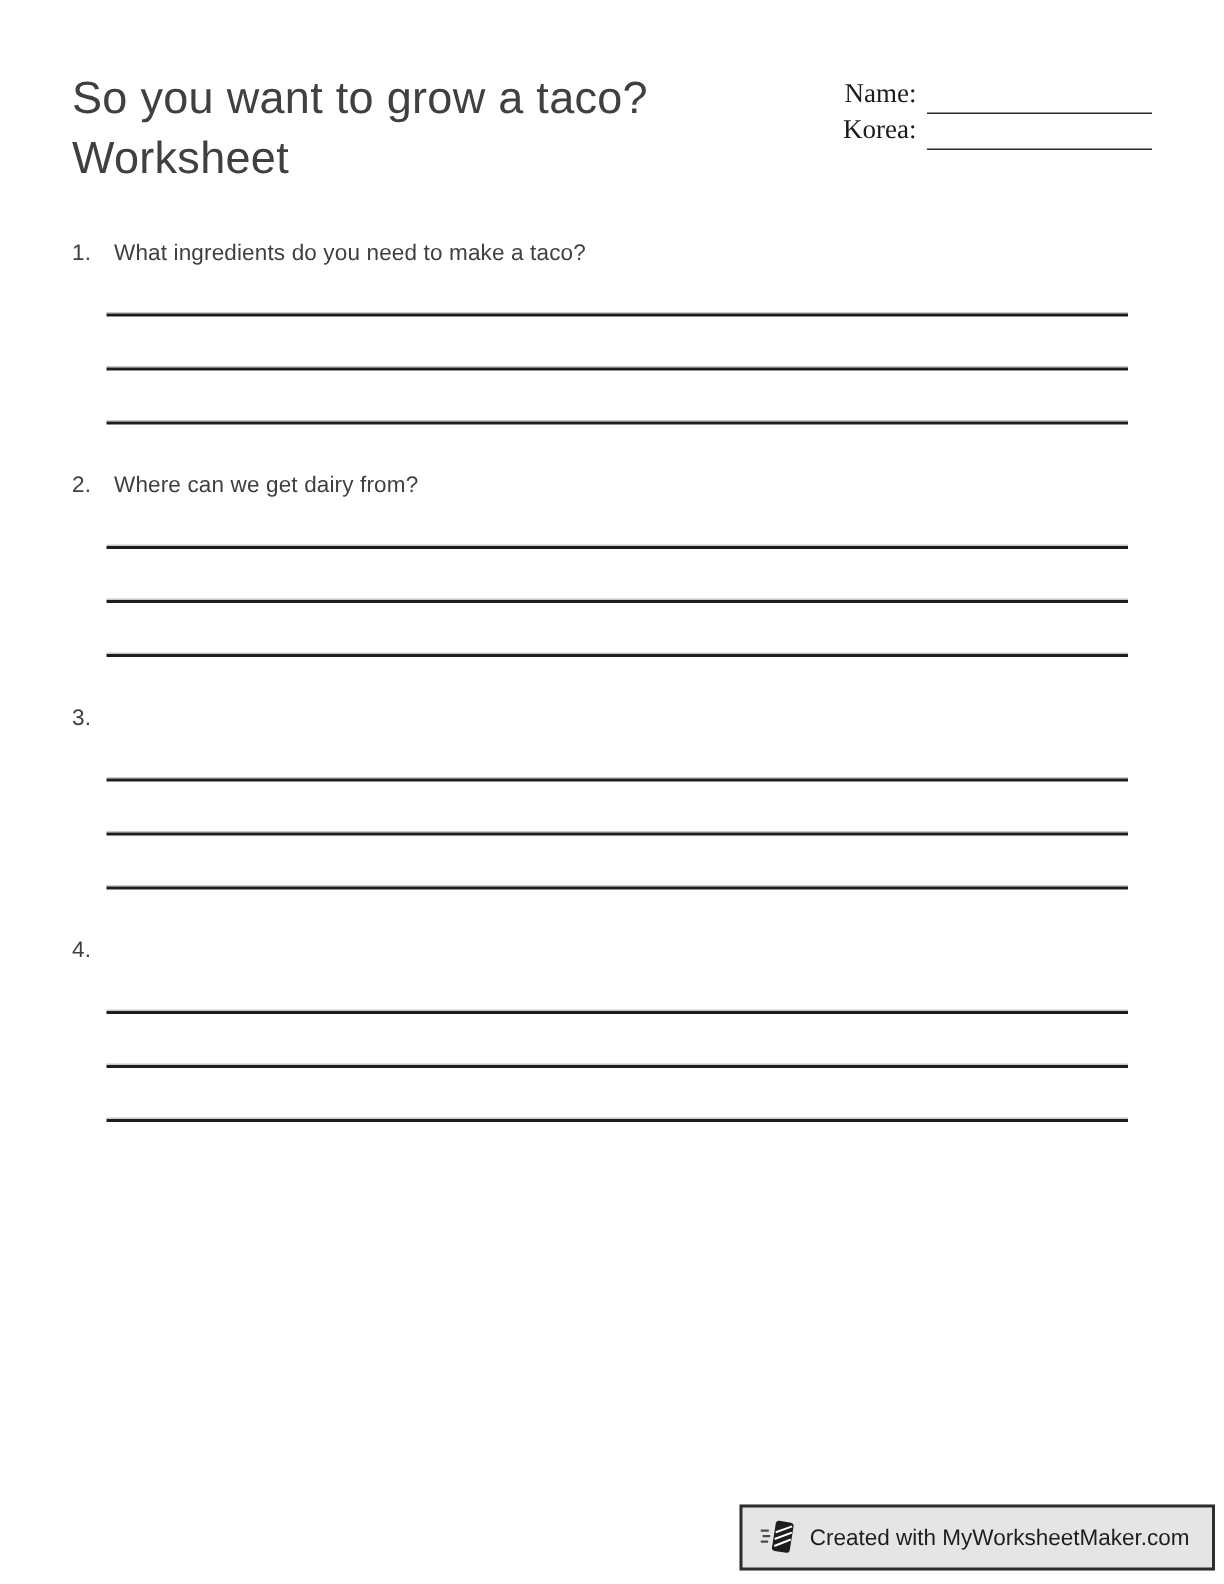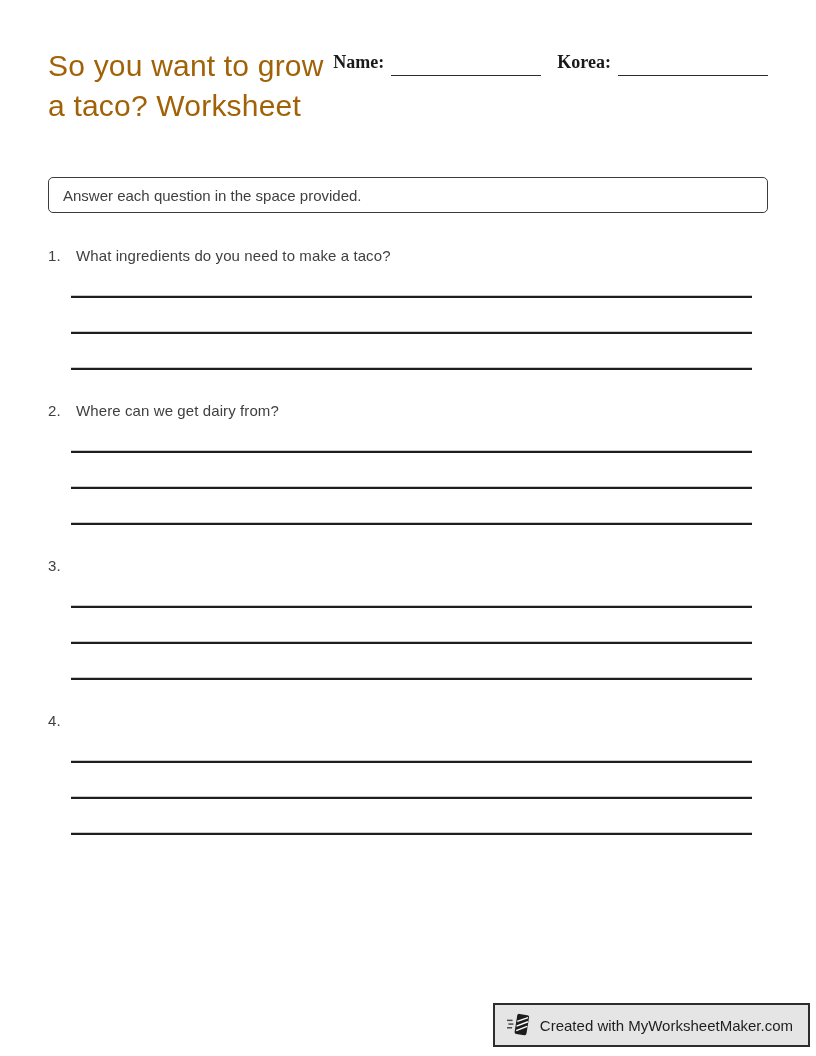--- a/index.html
+++ b/index.html
@@ -21,29 +21,29 @@
   
   .header {
     display: flex;
     justify-content: space-between;
     align-items: flex-start;
   }
   .worksheet-title {
     font-size: 30px;
     line-height: 40px;
     font-weight: 400;
-    color: #a16207;
+    color: #404040;
     max-width: 480px;
     letter-spacing: 0.2px;
   }
   .header-fields {
     margin-top: 6px;
     display: flex;
-    gap: 16px;
-    font-weight: bold;
+    flex-direction: column;
+    gap: 0;
   }
   .field-row {
     display: flex;
     justify-content: flex-end;
     align-items: flex-start;
     font-family: "Liberation Serif", "DejaVu Serif", serif;
     font-size: 18px;
     color: #1a1a1a;
     line-height: 20px;
   }
@@ -125,23 +125,20 @@
         <span>Name:</span>
         <span class="blank-line"></span>
       </div>
       <div class="field-row">
         <span>Korea:</span>
         <span class="blank-line"></span>
       </div>
     </div>
   </div>
 
-  <div class="instructions-box">
-    <span class="instructions-text">Answer each question in the space provided.</span>
-  </div>
 
   <div class="questions">
 
     <div class="question">
       <div class="q-row">
         <span class="q-num">1.</span>
         <span class="q-text">What ingredients do you need to make a taco?</span>
       </div>
       <div class="q-lines">
         <div class="answer-line"></div>

